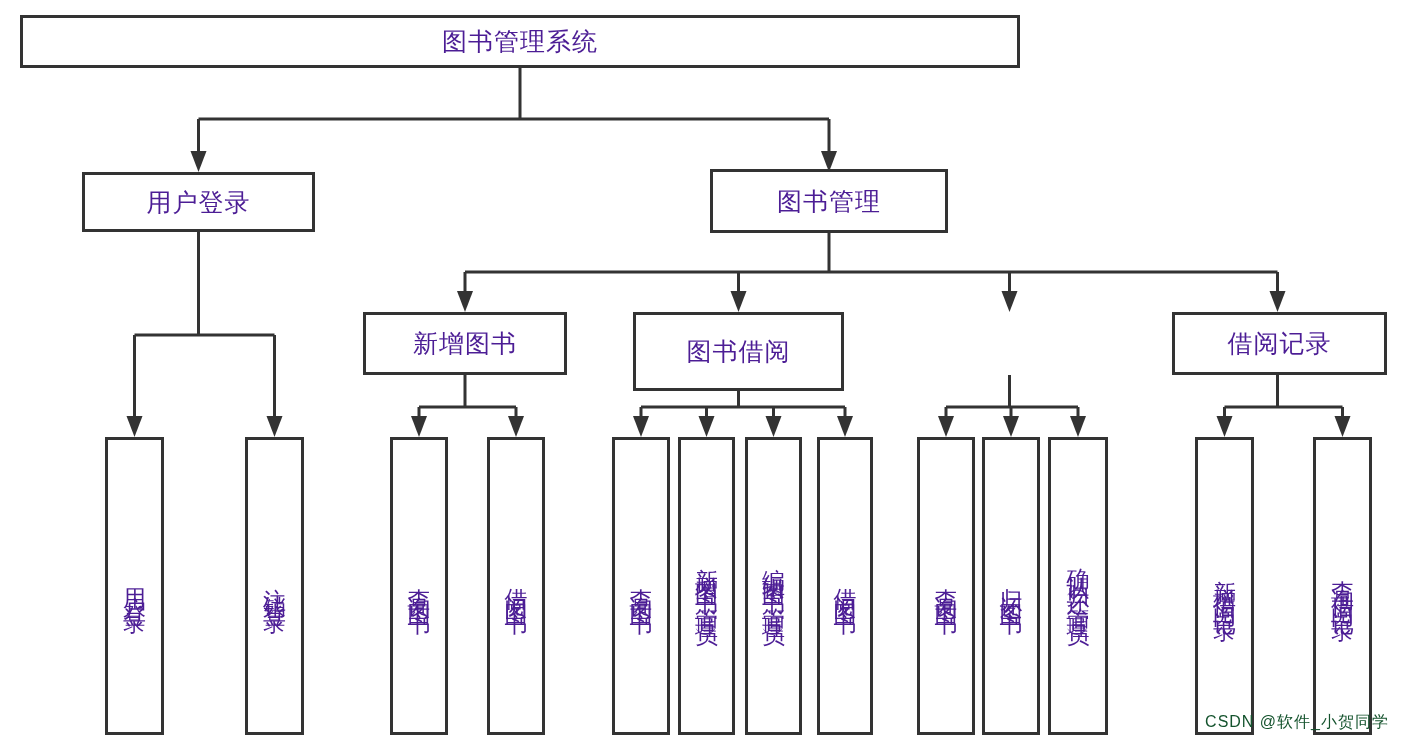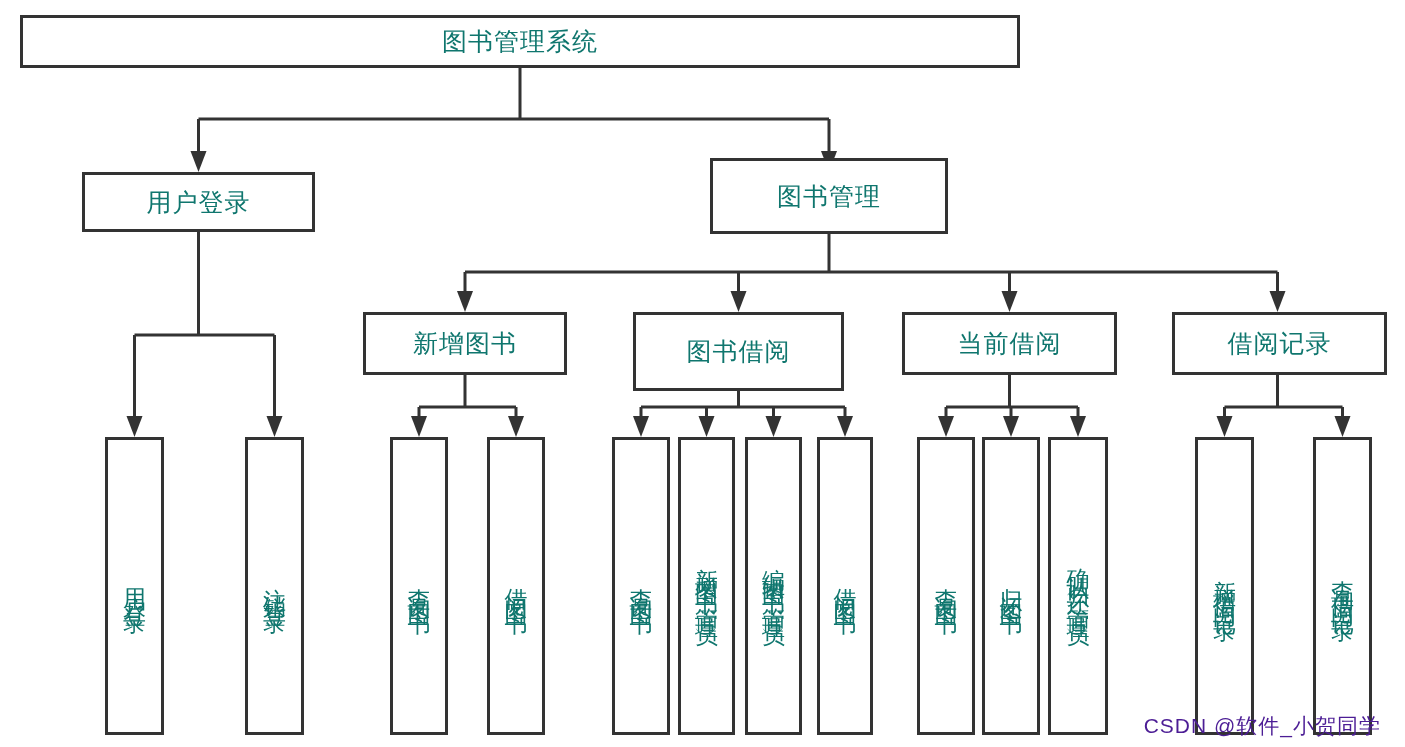--- a/index.html
+++ b/index.html
@@ -12,39 +12,39 @@
   }
   .wires{position:absolute;left:0;top:0;}
   .box{
     position:absolute;
     box-sizing:border-box;
     border:3px solid #333333;
     background:#ffffff;
     display:flex;
     align-items:center;
     justify-content:center;
-    color:#0f766e;
+    color:#4c1d95;
     font-size:25px;
     letter-spacing:1px;
     white-space:nowrap;
   }
   .leaf .vtext{
     writing-mode:vertical-rl;
     text-orientation:mixed;
     font-size:23px;
     letter-spacing:8px;
     line-height:1;
     white-space:nowrap;
   }
   .watermark{
     position:absolute;
     top:712px;
-    right:24px;
-    font-size:21px;
-    color:#4c1d95;
+    right:16px;
+    font-size:16px;
+    color:#14532d;
     letter-spacing:1px;
   }
 </style>
 </head>
 <body>
 
 <div class="stage">
 
   <svg class="wires" width="1405" height="747" viewBox="0 0 1405 747">
     <g stroke="#333333" stroke-width="3" fill="none">
@@ -86,32 +86,29 @@
     </g>
   </svg>
 
   <div class="box" style="left:20px;top:15px;width:1000px;height:53px">
     <span>图书管理系统</span>
   </div>
 
   <div class="box" style="left:82px;top:172px;width:233px;height:60px">
     <span>用户登录</span>
   </div>
-  <div class="box" style="left:710px;top:158px;width:238px;height:76px">
+  <div class="box" style="left:710px;top:169px;width:238px;height:64px">
     <span>图书管理</span>
   </div>
 
   <div class="box" style="left:363px;top:312px;width:204px;height:63px">
     <span>新增图书</span>
   </div>
   <div class="box" style="left:633px;top:312px;width:211px;height:79px">
     <span>图书借阅</span>
-  </div>
-  <div class="box" style="left:902px;top:312px;width:215px;height:63px">
-    <span>当前借阅</span>
   </div>
   <div class="box" style="left:1172px;top:312px;width:215px;height:63px">
     <span>借阅记录</span>
   </div>
 
   <div class="box leaf" style="left:105px;top:437px;width:59px;height:298px">
     <span class="vtext">用户登录</span>
   </div>
   <div class="box leaf" style="left:245px;top:437px;width:59px;height:298px">
     <span class="vtext">注销登录</span>

